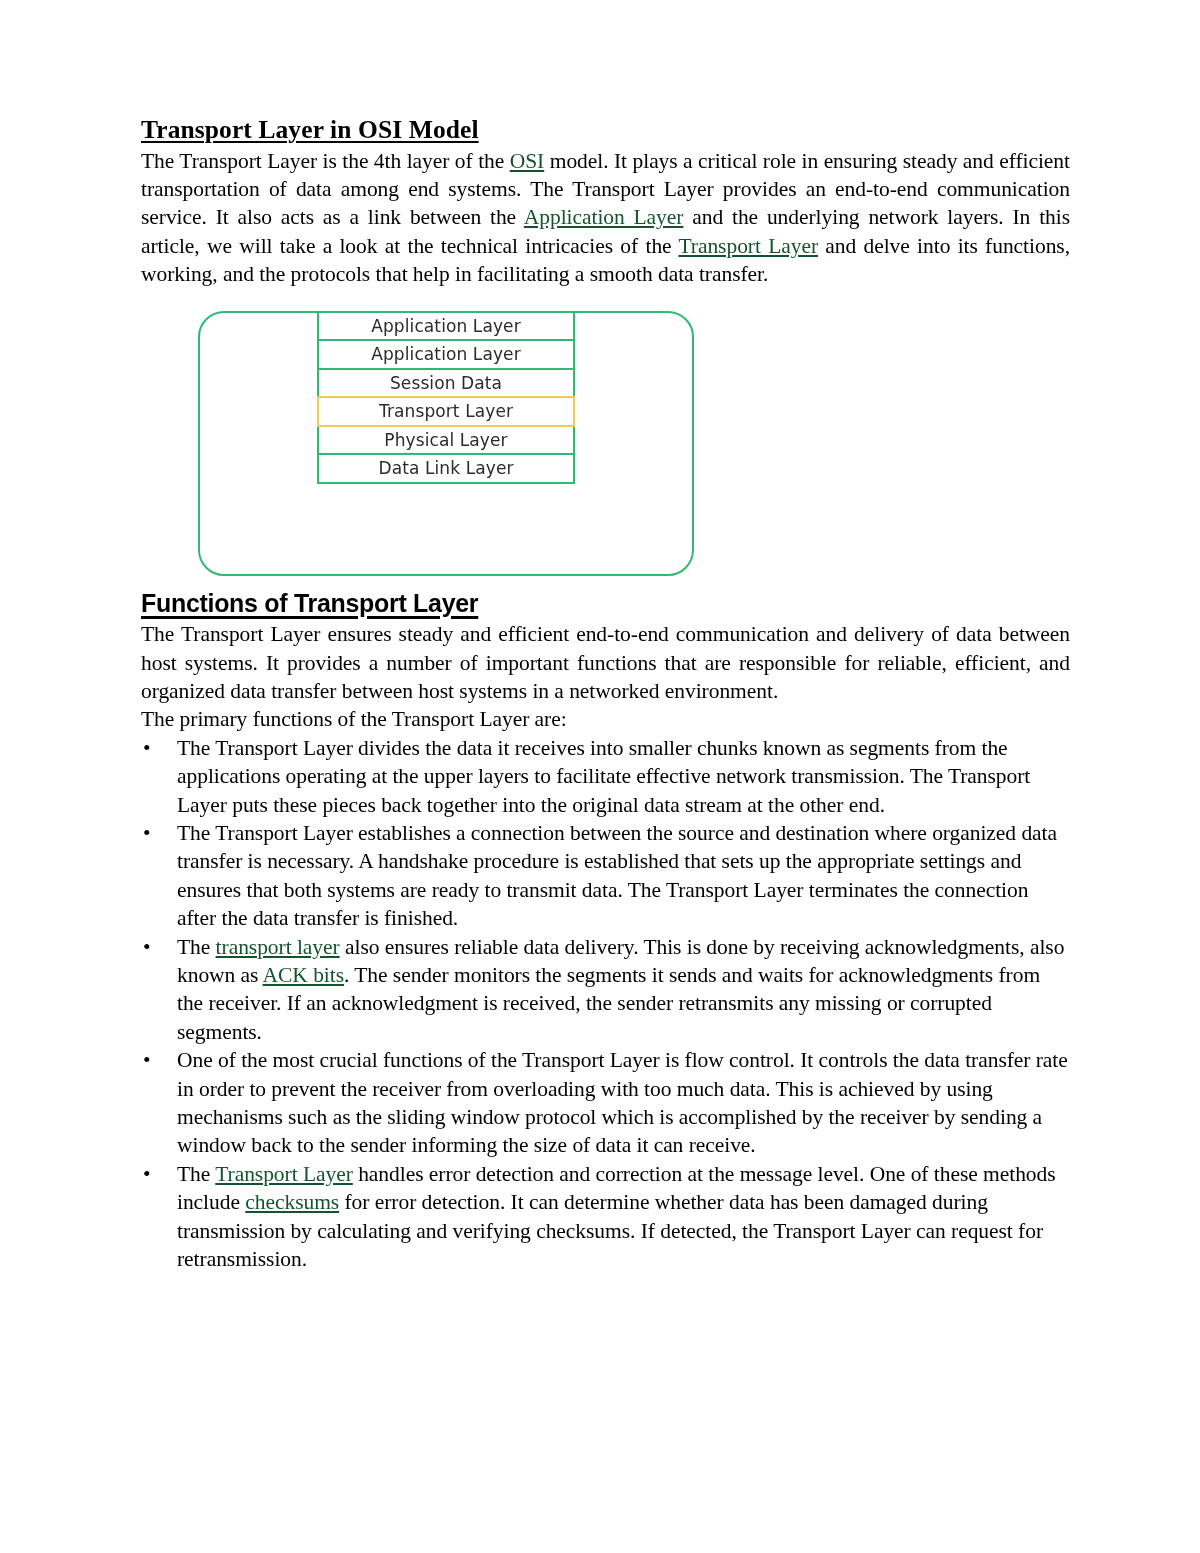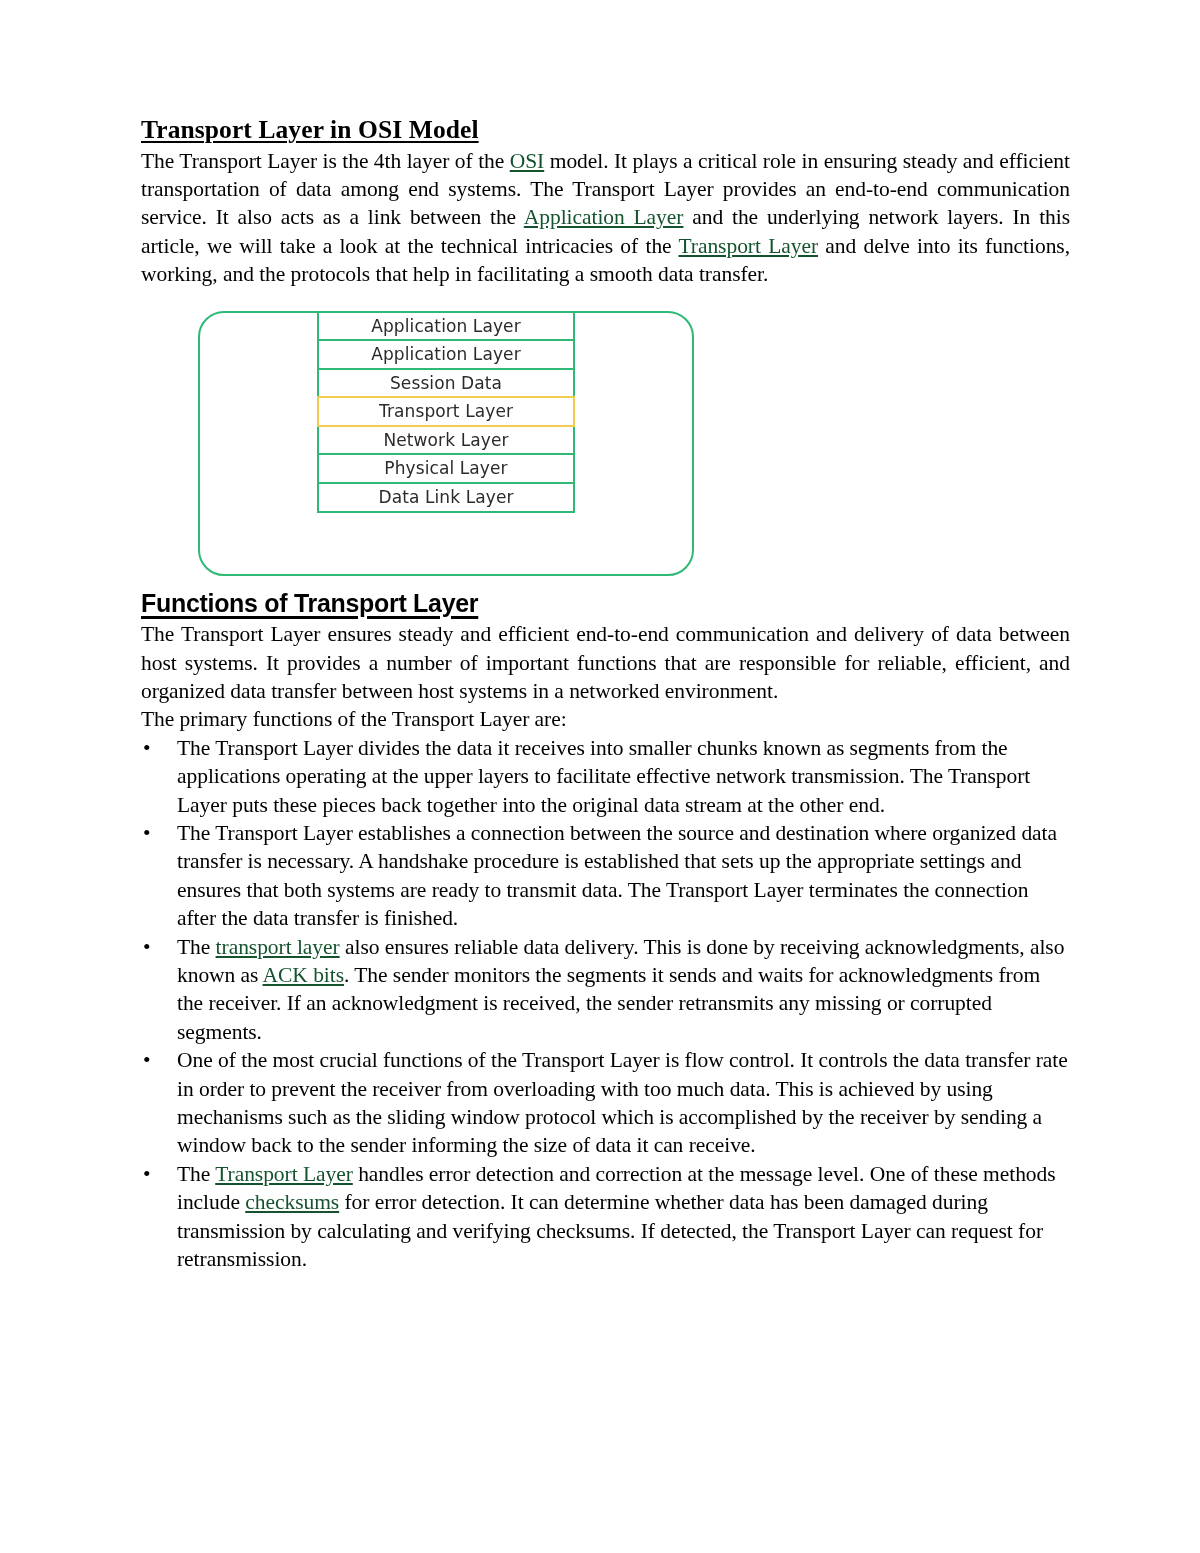--- a/index.html
+++ b/index.html
@@ -164,23 +164,20 @@
       <div class="osi-row">
         <span class="osi-label">Application Layer</span>
       </div>
       <div class="osi-row">
         <span class="osi-label">Session Data</span>
       </div>
       <div class="osi-row highlight">
         <span class="osi-label">Transport Layer</span>
       </div>
       <div class="osi-row">
-        <span class="osi-label">Network Layer</span>
-      </div>
-      <div class="osi-row">
         <span class="osi-label">Physical Layer</span>
       </div>
       <div class="osi-row">
         <span class="osi-label">Data Link Layer</span>
       </div>
     </div>
   </div>
 
   <h2 class="section-title">Functions of Transport Layer</h2>
 

